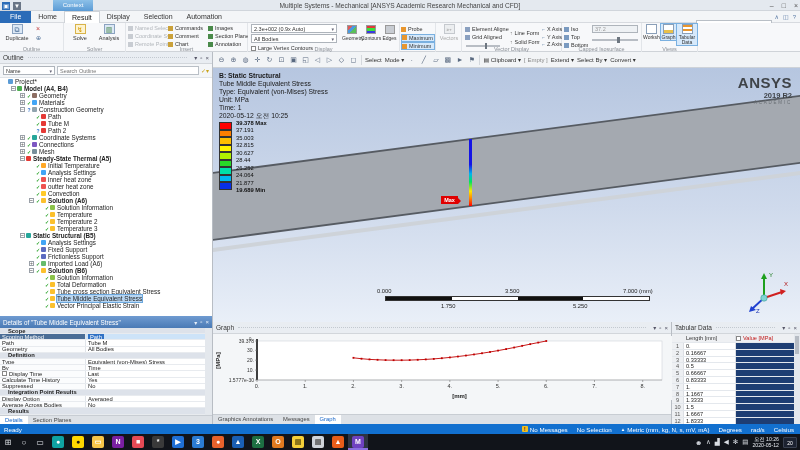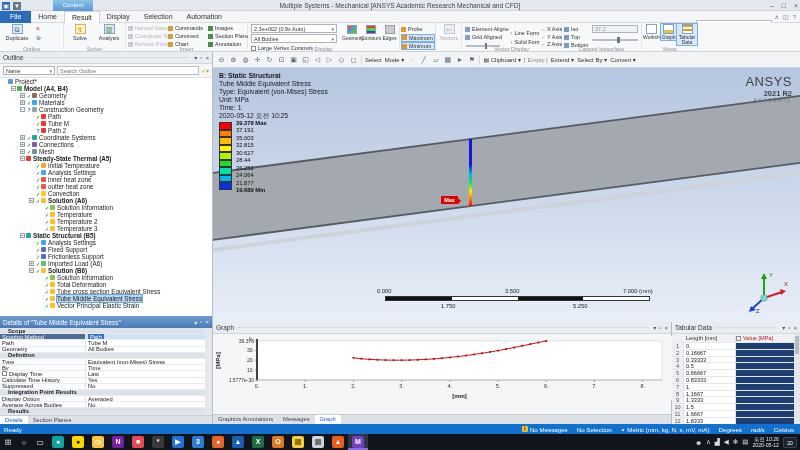--- a/index.html
+++ b/index.html
@@ -99,21 +99,21 @@
     background:linear-gradient(180deg,#1414e6 0%,#1414e6 38%,#00b4f0 52%,#00e65a 64%,#ffe600 78%,#ff8c00 88%,#ff0000 100%); }
   #max-marker { position:absolute; left:228px; top:128px; width:17px; height:8px; background:#e00000; color:#fff; font-size:5.5px; line-height:8px; text-align:center; font-weight:bold; }
   #max-marker:after { content:""; position:absolute; left:17px; top:2px; border:3px solid transparent; border-left-color:#e00000; }
   #vp-annot { position:absolute; left:6px; top:4px; font-size:6.8px; line-height:8px; color:#1a1a1a; }
   #vp-annot div:first-child { font-weight:bold; }
   #legend { position:absolute; left:6px; top:54px; width:90px; }
   #legend .band { position:absolute; left:0; width:13px; height:7.5px; border:0.5px solid #333; }
   #legend .llab { position:absolute; left:17px; font-size:5.8px; line-height:6px; color:#111; white-space:nowrap; }
   #legend .llab.edge { font-weight:bold; }
   #ansys-logo { position:absolute; right:8px; top:6px; text-align:right; color:#3f4348; }
-  #ansys-logo .l1 { font-size:13px; font-weight:normal; letter-spacing:0.5px; }
+  #ansys-logo .l1 { font-size:15px; font-weight:bold; letter-spacing:0.5px; }
   #ansys-logo .l2 { font-size:7.5px; font-weight:bold; }
   #ansys-logo .l3 { font-size:4.5px; letter-spacing:1.8px; color:#6a6f75; }
   #ruler { position:absolute; left:172px; top:220px; width:265px; height:22px; font-size:5.8px; color:#222; }
   #ruler .bar { position:absolute; left:0; top:8px; width:265px; height:5px; border:0.5px solid #333; display:flex; }
   #ruler .bar i { flex:1; display:block; }
   #ruler .rlab { position:absolute; white-space:nowrap; }
   #triad { position:absolute; right:10px; bottom:8px; }
 
   
   #graph-panel { position:absolute; left:213px; top:322px; width:459px; height:102px; background:#f4f6f8; border-right:1px solid #b8bdc4; }
@@ -756,21 +756,21 @@
         <div class="llab" style="top: 20px;">32.815</div>
         <div class="llab" style="top: 27.5px;">30.627</div>
         <div class="llab" style="top: 35px;">28.44</div>
         <div class="llab" style="top: 42.5px;">26.252</div>
         <div class="llab" style="top: 50px;">24.064</div>
         <div class="llab" style="top: 57.5px;">21.877</div>
         <div class="llab edge" style="top: 65px;">19.689 Min</div>
       </div>
     <div id="ansys-logo">
       <div class="l1">ANSYS</div>
-      <div class="l2">2021 R2</div>
+      <div class="l2">2019 R2</div>
       <div class="l3">ACADEMIC</div>
     </div>
     <div id="ruler">
         <div class="bar">
           <i style="background: rgb(17, 17, 17);"></i>
           <i style="background: rgb(255, 255, 255);"></i>
           <i style="background: rgb(17, 17, 17);"></i>
           <i style="background: rgb(255, 255, 255);"></i>
         </div>
         <div class="rlab" style="left: -8px; top: 0px;">0.000</div>

